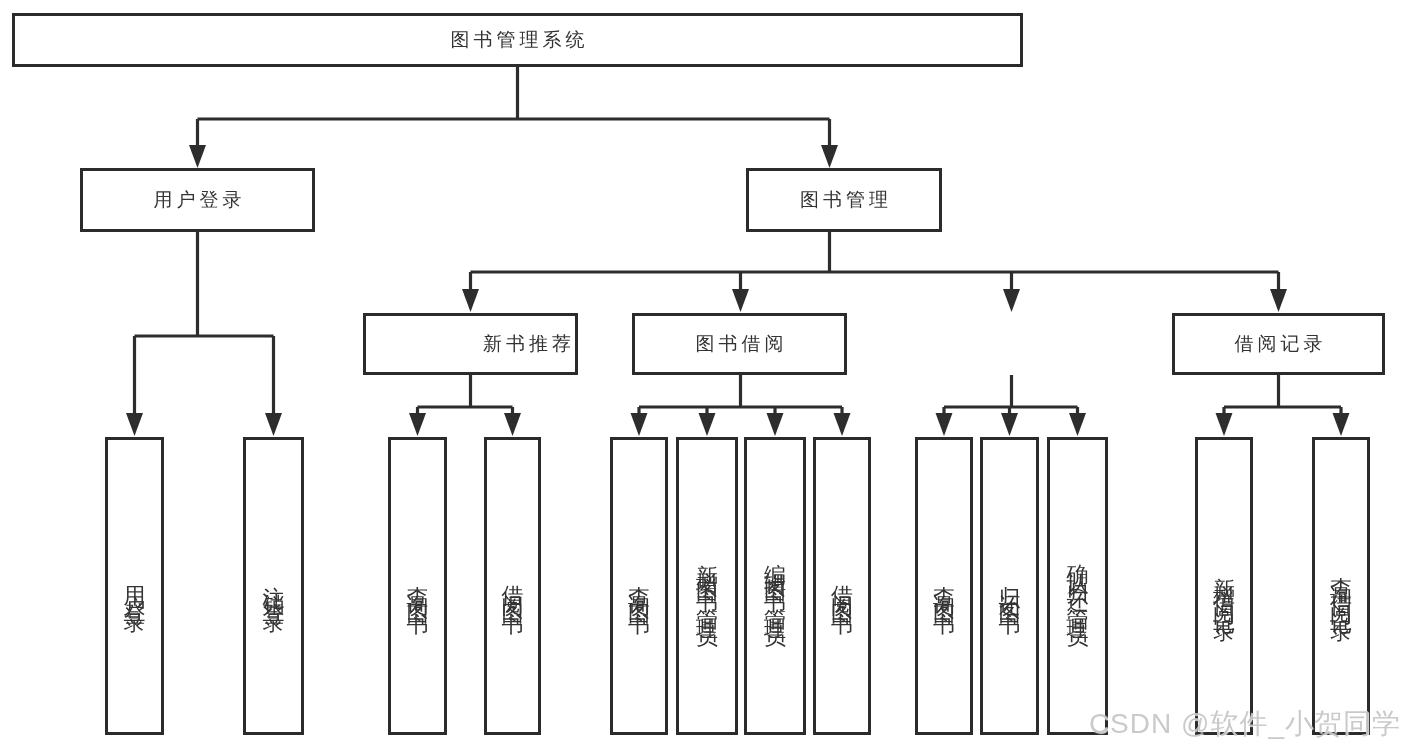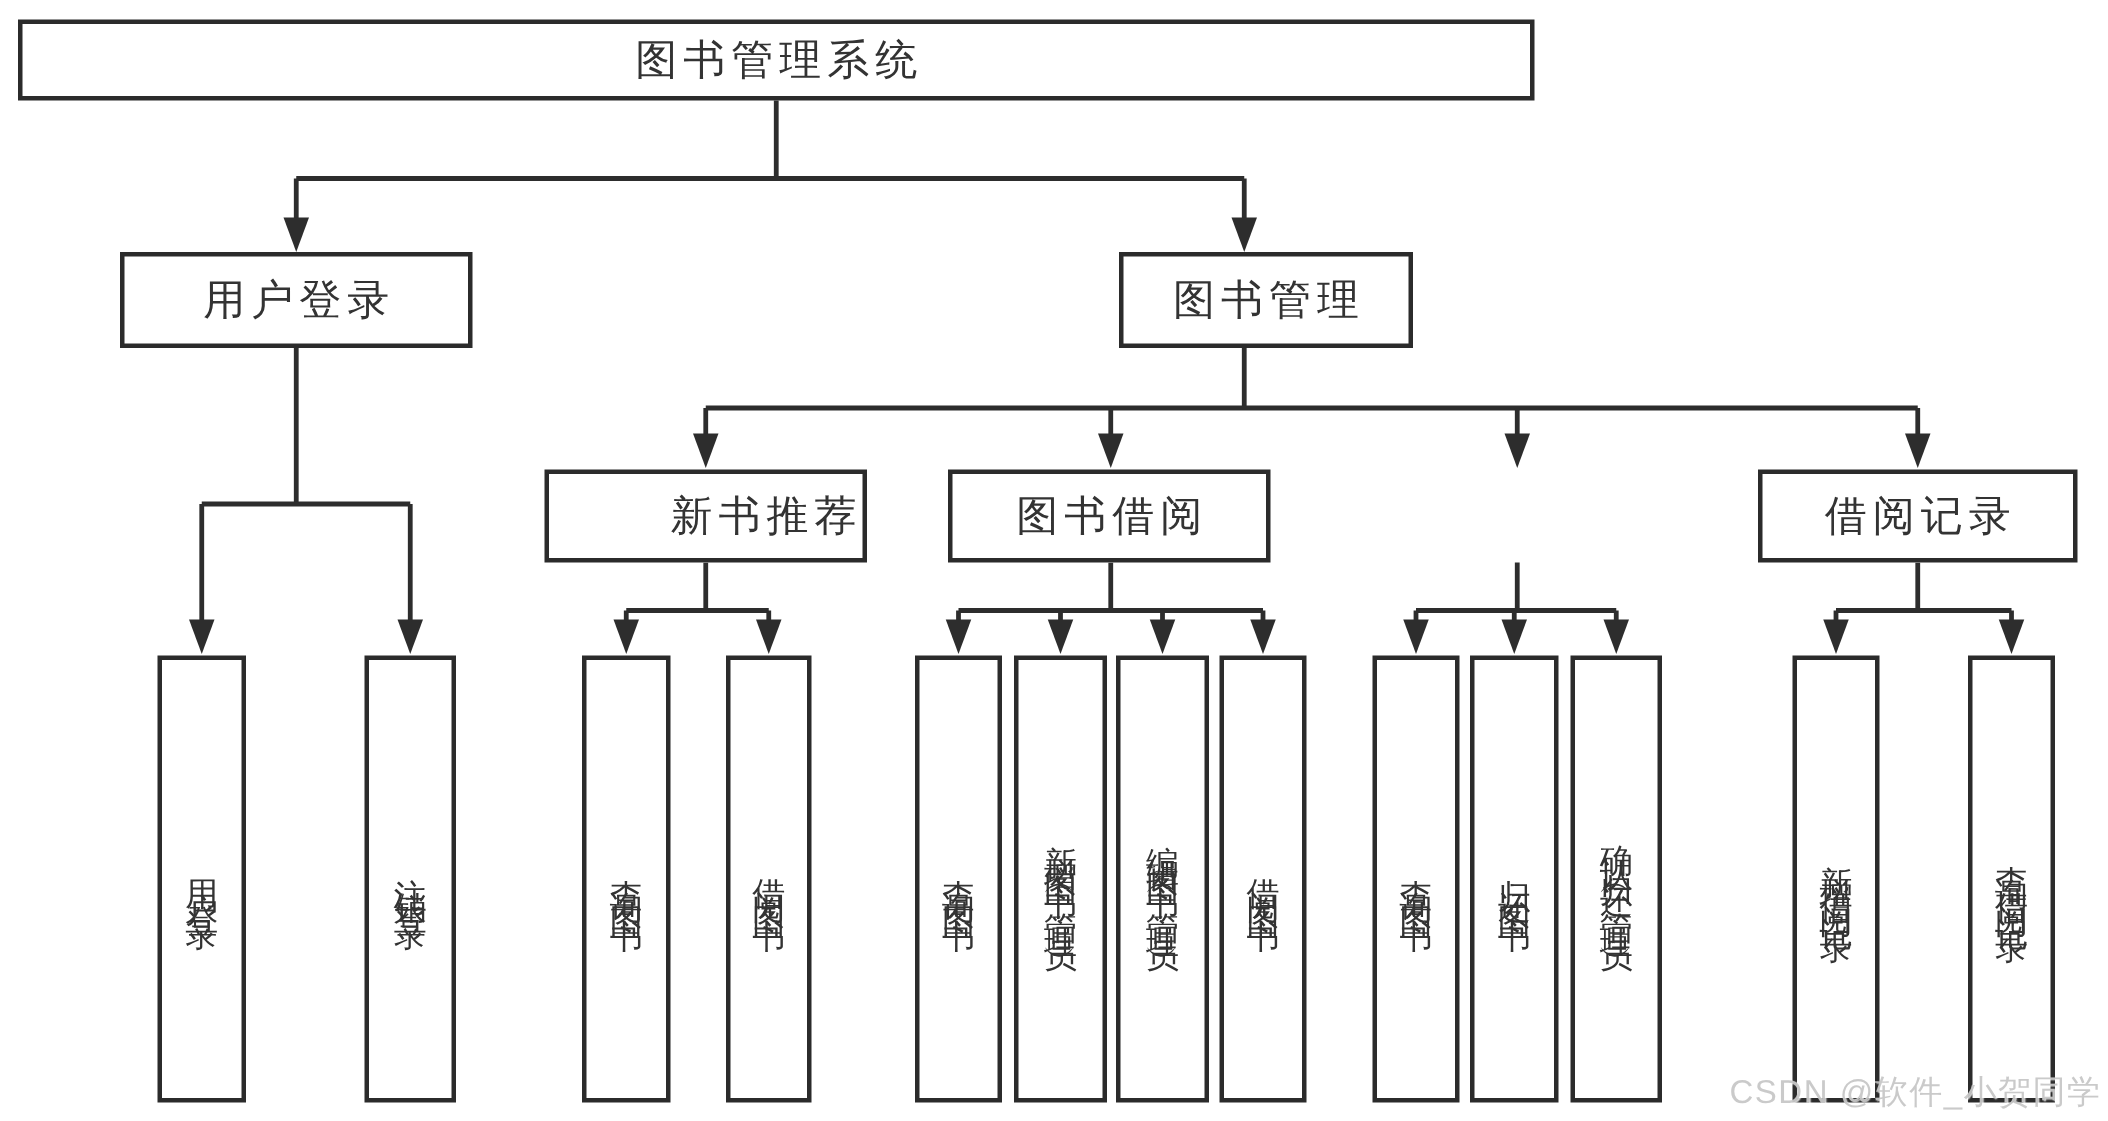--- a/index.html
+++ b/index.html
@@ -11,21 +11,21 @@
     overflow:hidden;
   }
   #connectors{position:absolute;left:0;top:0;width:1405px;height:747px;}
   .hbox{
     position:absolute;
     box-sizing:border-box;
     border:3.4px solid #2b2b2b;
     background:#ffffff;
     display:flex;align-items:center;justify-content:center;
     color:#333333;
-    font-size:28px;
+    font-size:19px;
     letter-spacing:4px;
     text-indent:4px;
     white-space:nowrap;
   }
   .vbox{
     position:absolute;
     top:437px;height:298px;
     box-sizing:border-box;
     border:3.5px solid #2b2b2b;
     background:#ffffff;
@@ -58,21 +58,21 @@
   #l-b3{left:744px;width:62px;}
   #l-b4{left:813px;width:58px;}
   #l-c1{left:915px;width:58px;}
   #l-c2{left:980px;width:59px;}
   #l-c3{left:1047px;width:61px;}
   #l-r1{left:1195px;width:58px;}
   #l-r2{left:1312px;width:58px;}
   #watermark{
     position:absolute;
     right:4px;bottom:4px;
-    font-size:22px;
+    font-size:28px;
     letter-spacing:1px;
     color:#c8c8c8;
     opacity:0.95;
     text-shadow:1px 1px 1px rgba(255,255,255,0.9);
     z-index:10;
     white-space:nowrap;
   }
 </style>
 </head>
 <body>

